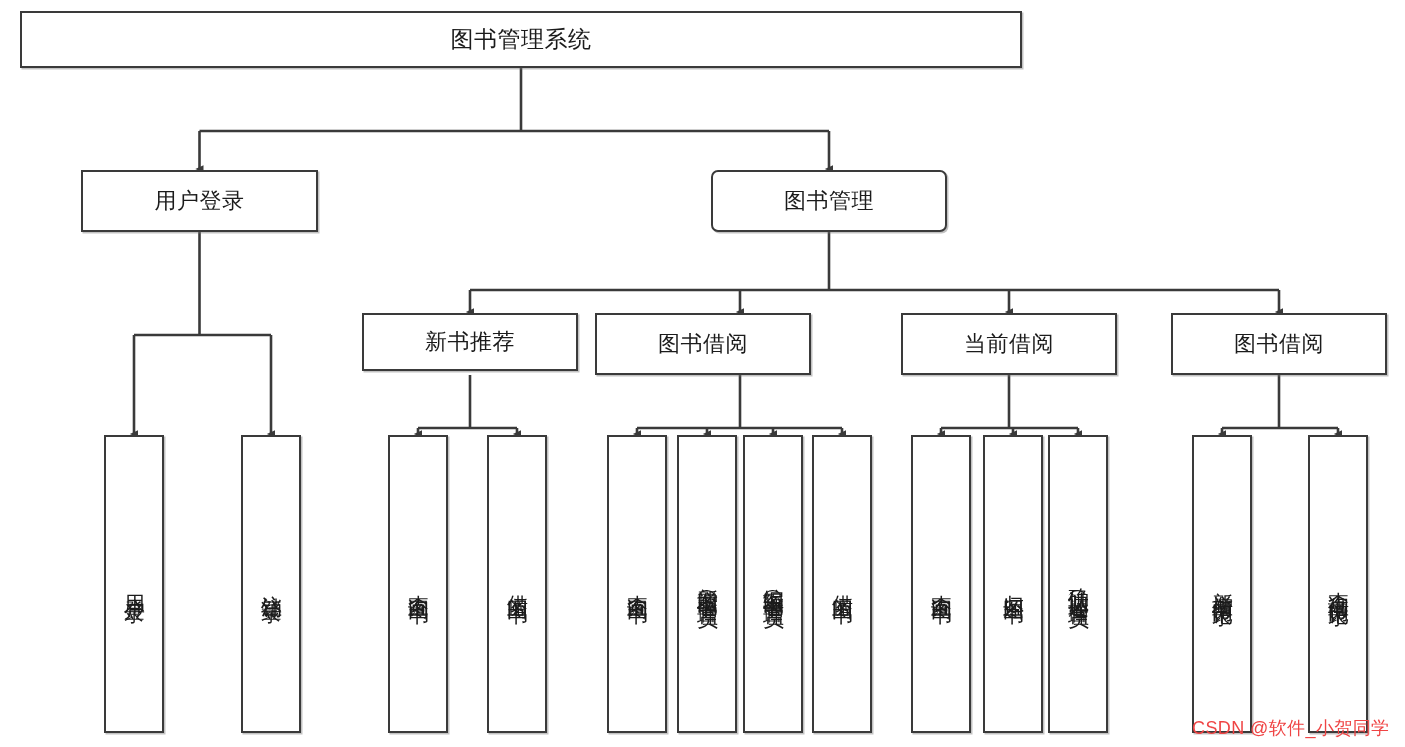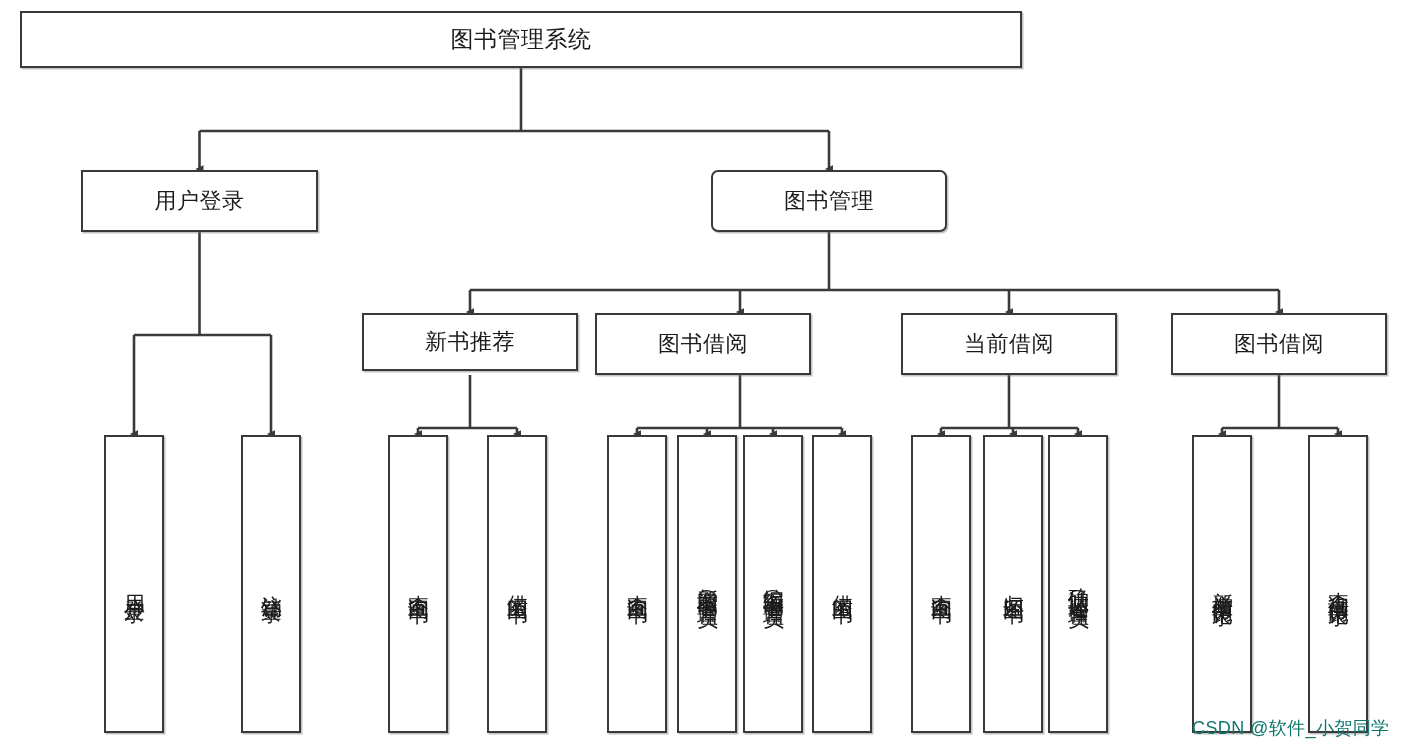--- a/index.html
+++ b/index.html
@@ -45,21 +45,21 @@
   }
   .node.vertical .label {
     writing-mode: vertical-rl;
     text-orientation: upright;
     letter-spacing: 3px;
     font-size: 21px;
   }
   .node.root .label { font-size: 23px; }
   .watermark {
     position: absolute;
-    color: #0f766e;
+    color: #ef4444;
     font-size: 18px;
     letter-spacing: 0.4px;
     white-space: nowrap;
     user-select: none;
   }
 </style>
 </head>
 <body>
 
 <div id="canvas">

